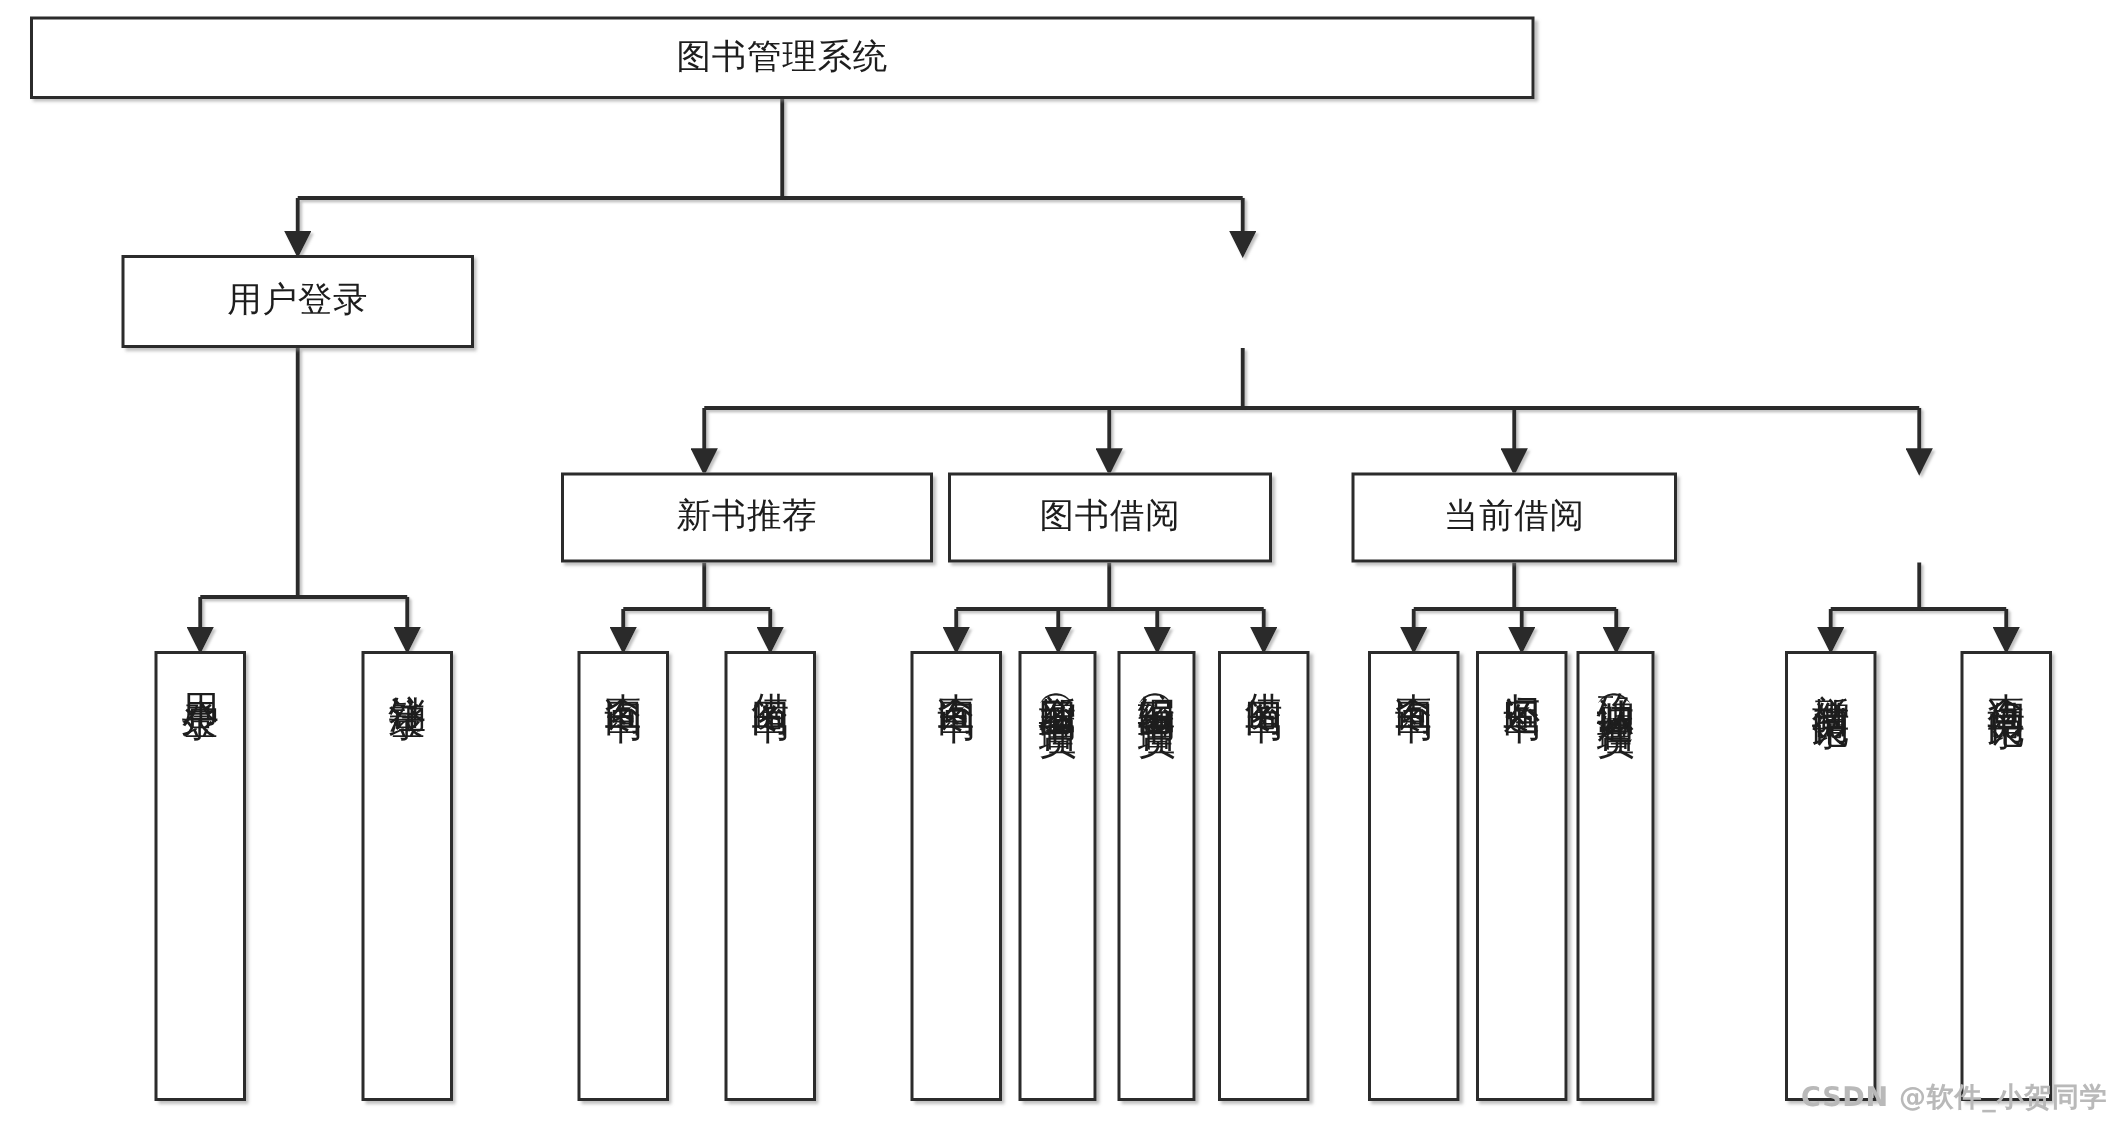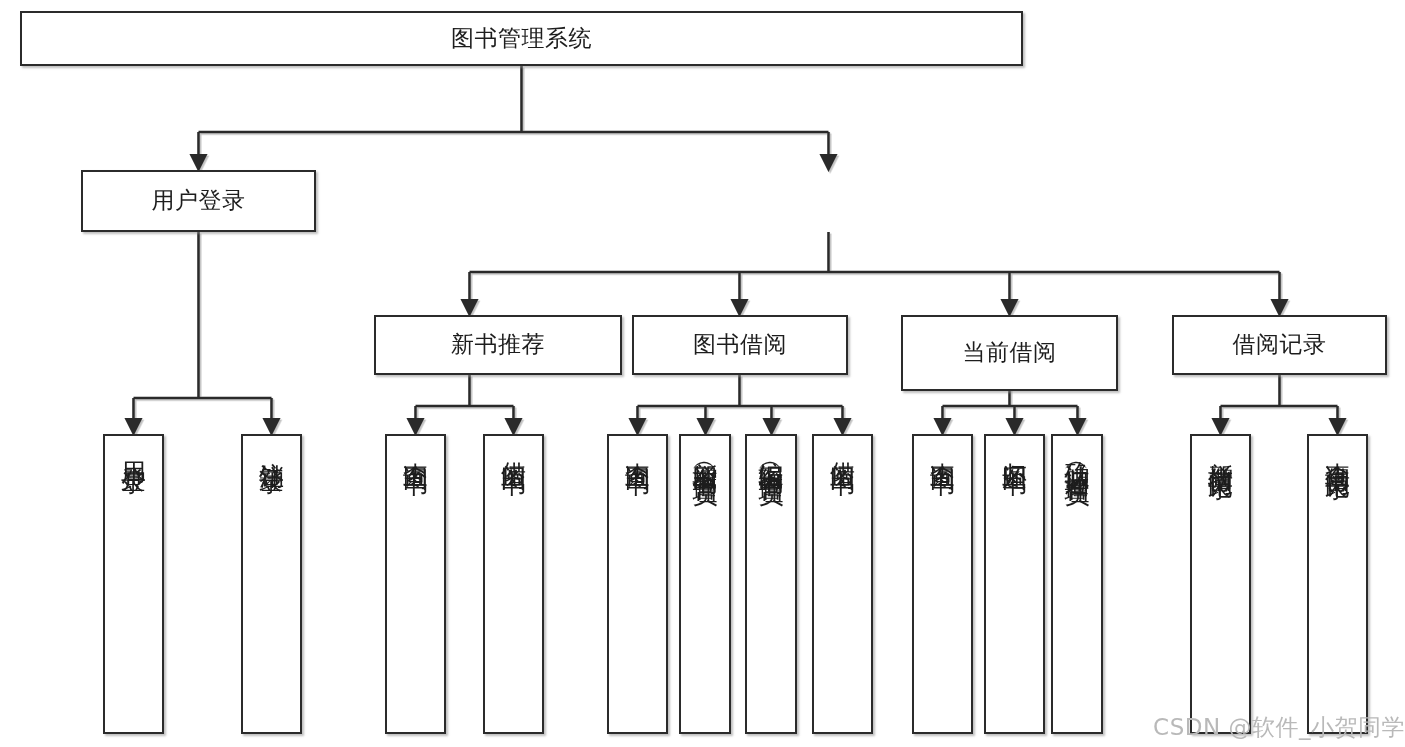--- a/index.html
+++ b/index.html
@@ -59,25 +59,26 @@
     text-orientation: upright;
     font-size: 25px;
     letter-spacing: 3px;
     line-height: 1;
     margin: 0 auto;
   }
   .watermark {
     position: absolute;
     right: 16px;
     bottom: 4px;
-    font-size: 23px;
+    font-size: 18px;
     color: #b9b9b9;
     letter-spacing: 0.5px;
     white-space: nowrap;
     pointer-events: none;
+    font-weight: bold;
   }
 </style>
 </head>
 <body>
 
 <div id="diagram-root">
 
   <svg class="canvas" viewBox="0 0 1405 747" xmlns="http://www.w3.org/2000/svg">
     <defs>
       <marker id="arrow" viewBox="0 0 12 12" refX="6" refY="6" markerWidth="7" markerHeight="7" orient="auto-start-reverse">
@@ -144,27 +145,24 @@
 
 
   <div class="node-box node-h" style="left:374px; top:315px; width:248px; height:60px;">
     <span class="node-label">新书推荐</span>
   </div>
 
   <div class="node-box node-h" style="left:632px; top:315px; width:216px; height:60px;align-items:center;">
     <span class="node-label">图书借阅</span>
   </div>
 
-  <div class="node-box node-h" style="left:901px; top:315px; width:217px; height:76px;">
+  <div class="node-box node-h" style="left:901px; top:315px; width:217px; height:60px;">
     <span class="node-label">当前借阅</span>
   </div>
 
-  <div class="node-box node-h" style="left:1172px; top:315px; width:215px; height:60px;">
-    <span class="node-label">借阅记录</span>
-  </div>
 
   <div class="node-box node-v" style="left:103px; top:434px; width:61px; height:300px;">
     <span class="node-label">用户登录</span>
   </div>
 
   <div class="node-box node-v" style="left:241px; top:434px; width:61px; height:300px;">
     <span class="node-label">注销登录</span>
   </div>
 
   <div class="node-box node-v" style="left:385px; top:434px; width:61px; height:300px;">

